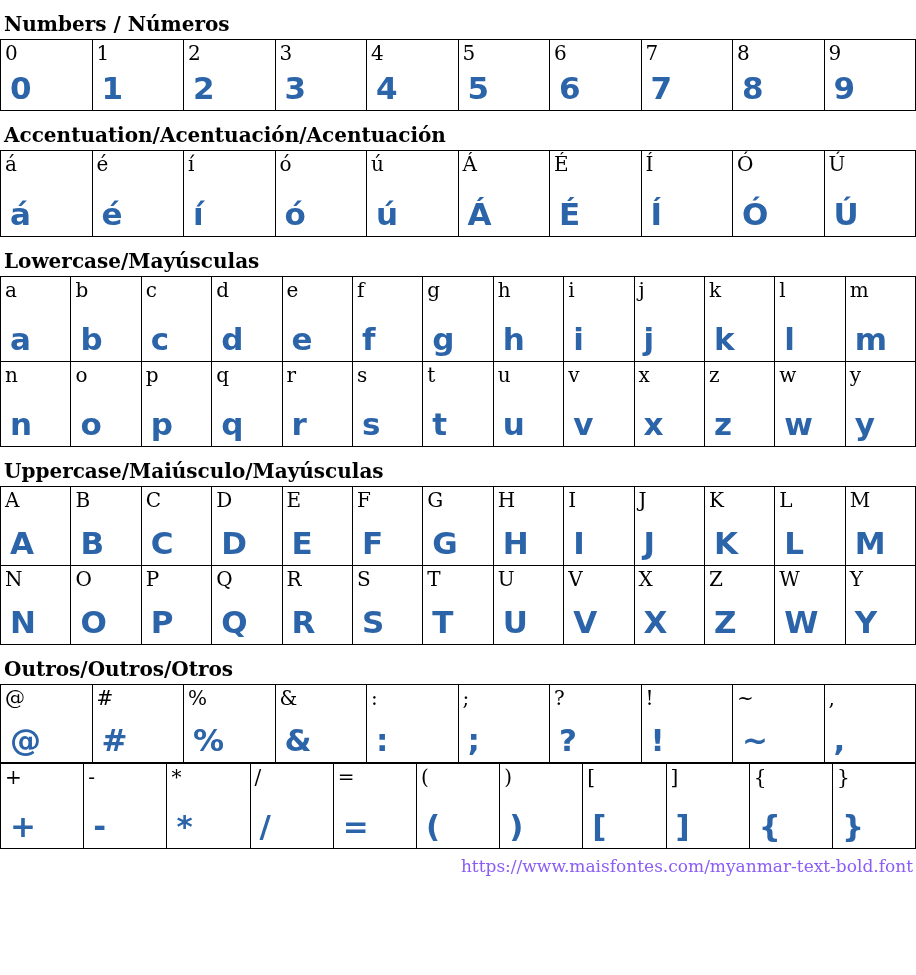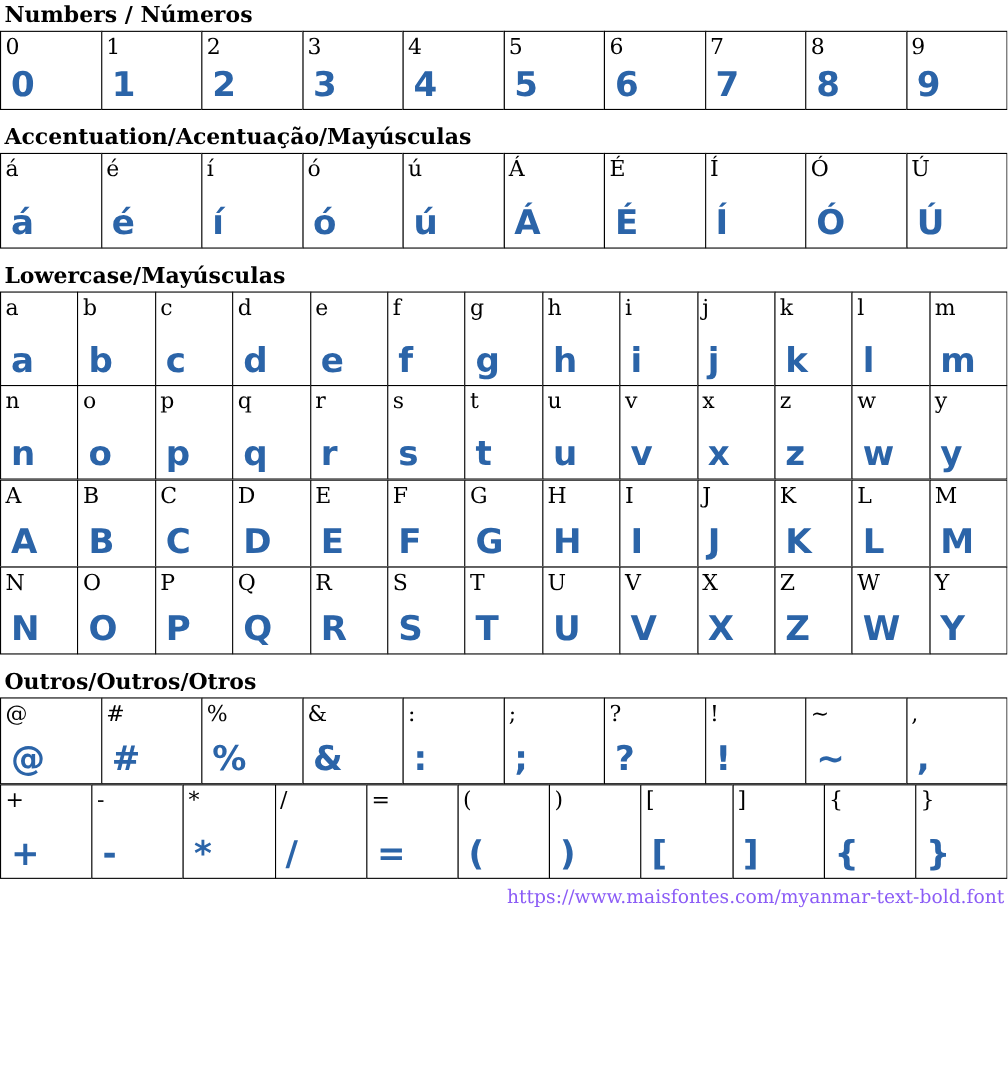--- a/index.html
+++ b/index.html
@@ -18,21 +18,21 @@
     box-sizing: border-box;
   }
   .section-title {
     font-family: "DejaVu Serif", serif;
     font-weight: bold;
     font-size: 20px;
     line-height: 24px;
     margin: 0 0 3px 4px;
     color: #000000;
   }
-  .mt-first { margin-top: 1px; }
+  .mt-first { margin-top: 12px; }
   .mt-sec   { margin-top: 12px; }
   .char-row {
     display: flex;
     width: 916px;
     box-sizing: border-box;
   }
   .char-row + .char-row.joined { margin-top: -1px; }
   .cell {
     position: relative;
     flex: 1 1 0;
@@ -119,21 +119,21 @@
       <div class="cell">
       <span class="ref-char">8</span>
       <span class="big-glyph">8</span>
     </div>
       <div class="cell">
       <span class="ref-char">9</span>
       <span class="big-glyph">9</span>
     </div>
     </div>
 
-  <h2 class="section-title mt-sec">Accentuation/Acentuação/Mayúsculas</h2>
+  <h2 class="section-title mt-sec">Accentuation/Acentuación/Acentuación</h2>
   <div class="char-row h-accent">
       <div class="cell">
       <span class="ref-char">á</span>
       <span class="big-glyph">á</span>
     </div>
       <div class="cell">
       <span class="ref-char">é</span>
       <span class="big-glyph">é</span>
     </div>
       <div class="cell">
@@ -273,20 +273,21 @@
       <div class="cell">
       <span class="ref-char">w</span>
       <span class="big-glyph">w</span>
     </div>
       <div class="cell">
       <span class="ref-char">y</span>
       <span class="big-glyph">y</span>
     </div>
     </div>
 
+  <h2 class="section-title mt-sec">Uppercase/Maiúsculo/Mayúsculas</h2>
   <div class="char-row h-upper">
       <div class="cell">
       <span class="ref-char">A</span>
       <span class="big-glyph">A</span>
     </div>
       <div class="cell">
       <span class="ref-char">B</span>
       <span class="big-glyph">B</span>
     </div>
       <div class="cell">

